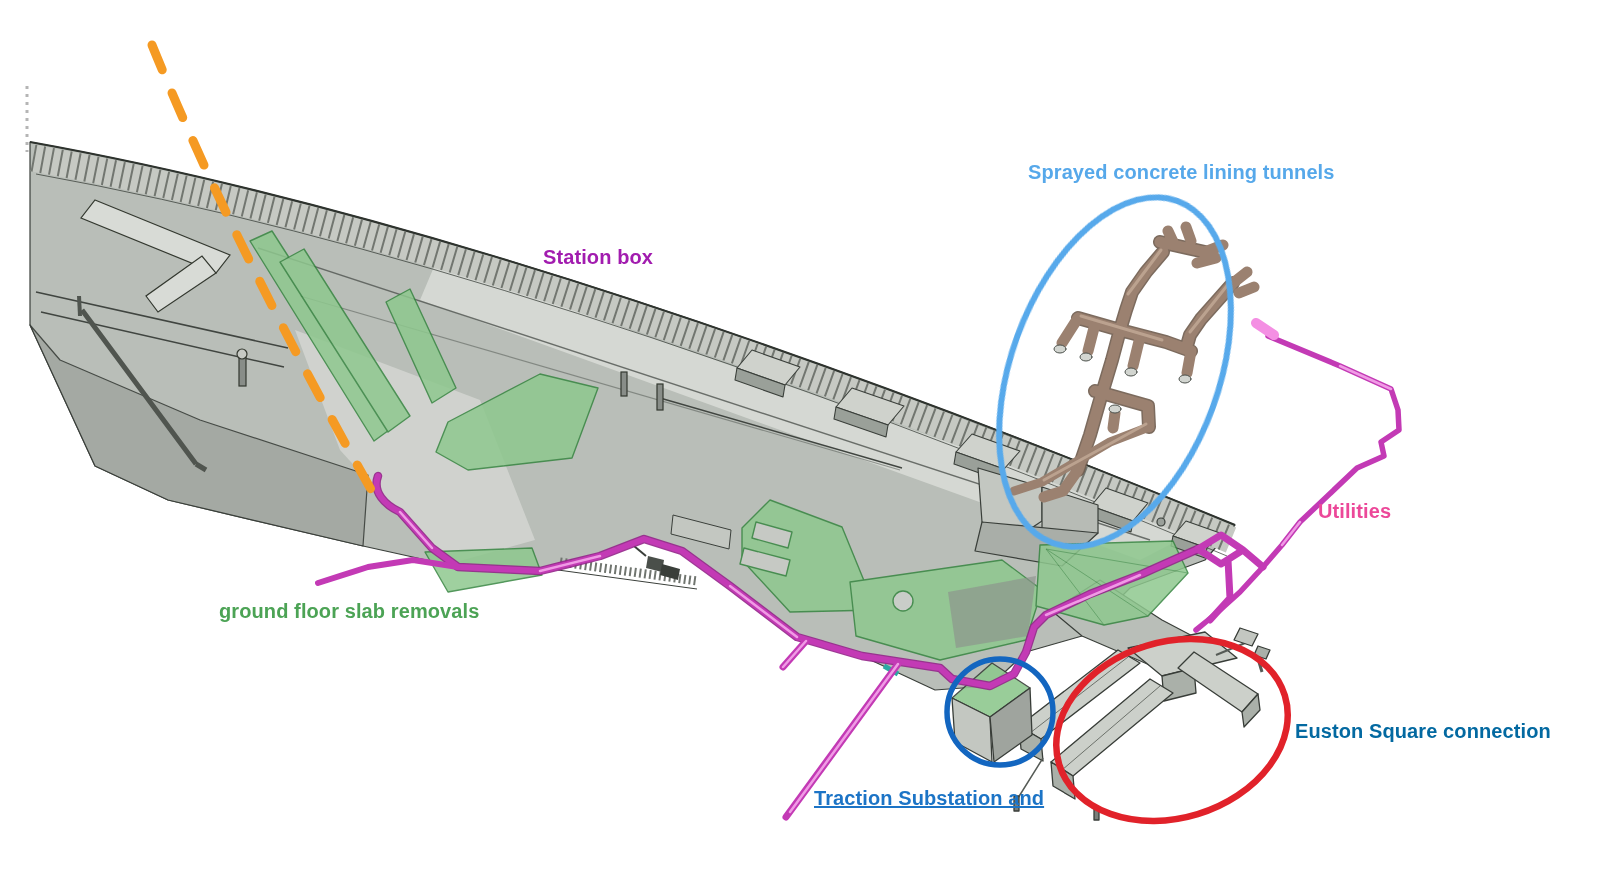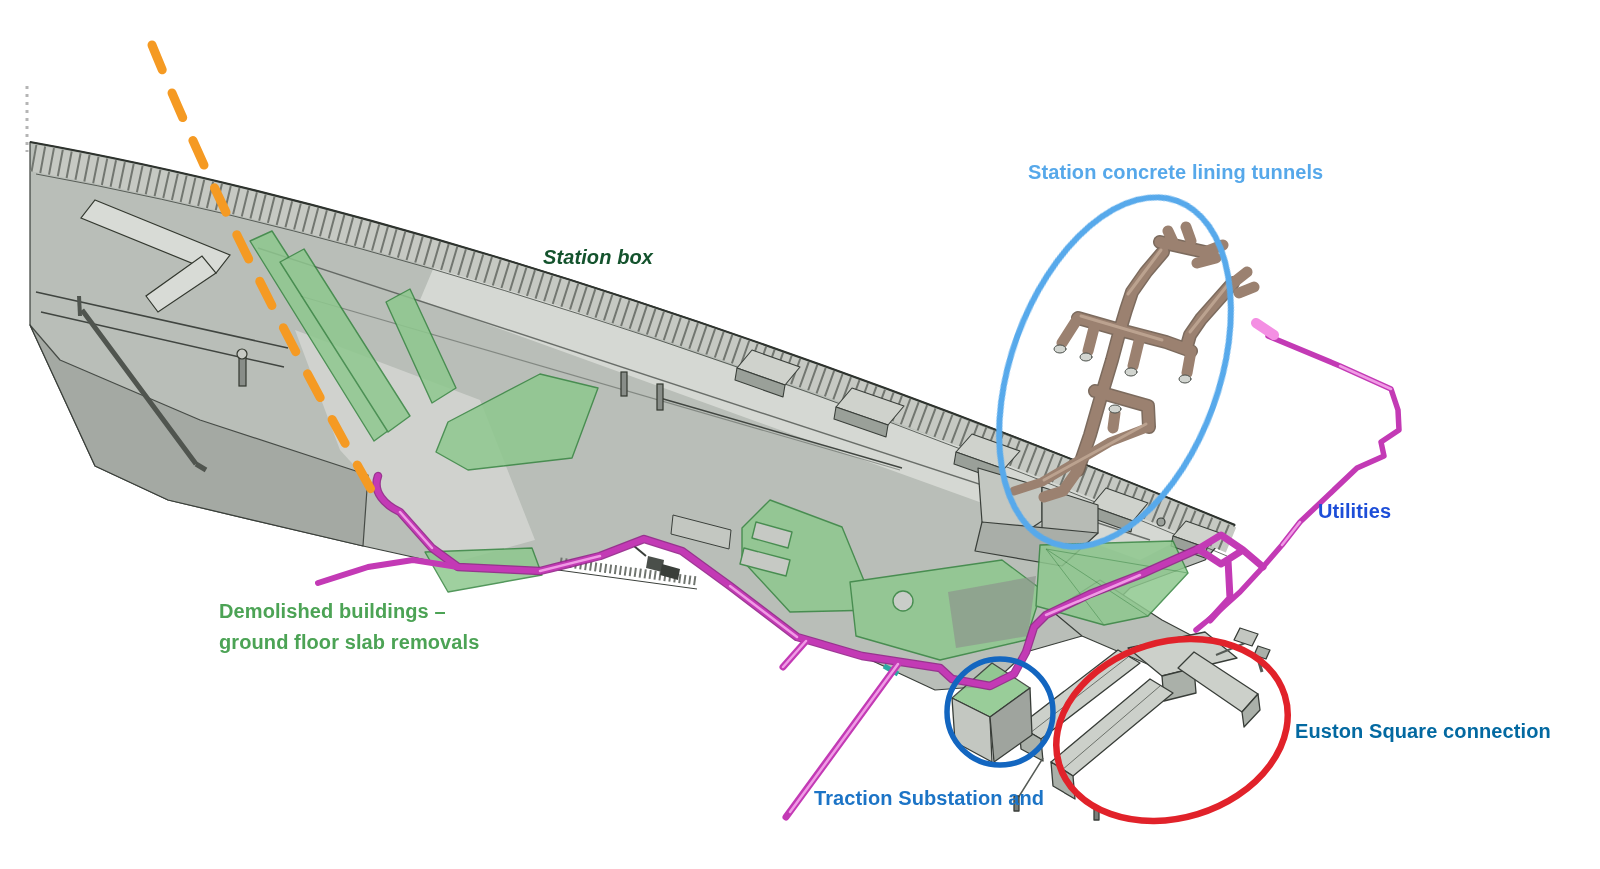--- a/index.html
+++ b/index.html
@@ -9,21 +9,21 @@
   }
   .stage svg{position:absolute;left:0;top:0;}
   .lbl{
     position:absolute;font-weight:700;font-size:20px;line-height:31px;
     white-space:nowrap;letter-spacing:0.1px;
   }
   .lbl-station   {left:543px;  top:242px; color:#21252e;}
   .lbl-scl       {left:1028px; top:157px;}
   .lbl-utilities {left:1318px; top:496px;}
   .lbl-demolished{left:219px;  top:596px;}
-  .lbl-traction  {left:814px;  top:783px;}
+  .lbl-traction  {left:814px;  top:783px;text-decoration:underline;}
   .lbl-euston    {left:1295px; top:716px;}
 </style>
 </head>
 <body>
 
 <div class="stage">
 <svg width="1600" height="869" viewBox="0 0 1600 869">
 
   <path d="M27,86 L27,152" fill="none" stroke="#b5b5b5" stroke-width="3" stroke-dasharray="3 5"></path>
 
@@ -169,28 +169,27 @@
     <path stroke="#f2a0e8" stroke-width="2.5" opacity="0.95" d="M400,512 L432,548 M540,571 L600,556 M730,586 L797,637 M1340,366 L1391,389 M1300,522 L1282,545 M898,664 L790,812 M806,641 L783,667 M1046,615 L1140,575"></path>
   </g>
 
   <path d="M152,45 Q238,256 377,500" fill="none" stroke-width="9" stroke-dasharray="27 25" stroke-linecap="round" stroke="#f59a23"></path>
 
   <ellipse cx="1115" cy="372" rx="104" ry="182" transform="rotate(20 1115 372)" fill="none" stroke-width="6" stroke="#57a9eb"></ellipse>
   <circle cx="1000" cy="712" r="53" fill="none" stroke-width="5.5" stroke="#1366c0"></circle>
   <ellipse cx="1172" cy="730" rx="118" ry="88" transform="rotate(-17 1172 730)" fill="none" stroke-width="6.5" stroke="#e1222a"></ellipse>
 </svg>
 
-  <div class="lbl lbl-station" style="color: #14532d; font-style: italic;">Station box</div>
+  <div class="lbl lbl-station" style="color: #a21caf;">Station box</div>
 
-  <div class="lbl lbl-scl" style="color: rgb(86, 168, 234);">Station concrete lining tunnels</div>
+  <div class="lbl lbl-scl" style="color: rgb(86, 168, 234);">Sprayed concrete lining tunnels</div>
 
-  <div class="lbl lbl-utilities" style="color: #1d4ed8;">Utilities</div>
+  <div class="lbl lbl-utilities" style="color: #ec4899;">Utilities</div>
 
   <div class="lbl lbl-demolished" style="color: rgb(76, 163, 85);">
-    <div>Demolished buildings –</div>
     <div>ground floor slab removals</div>
   </div>
 
   <div class="lbl lbl-traction" style="color: rgb(28, 116, 198);">
     <div>Traction Substation and</div>
   </div>
 
   <div class="lbl lbl-euston" style="color: #0369a1;">Euston Square connection</div>
 </div>
 

